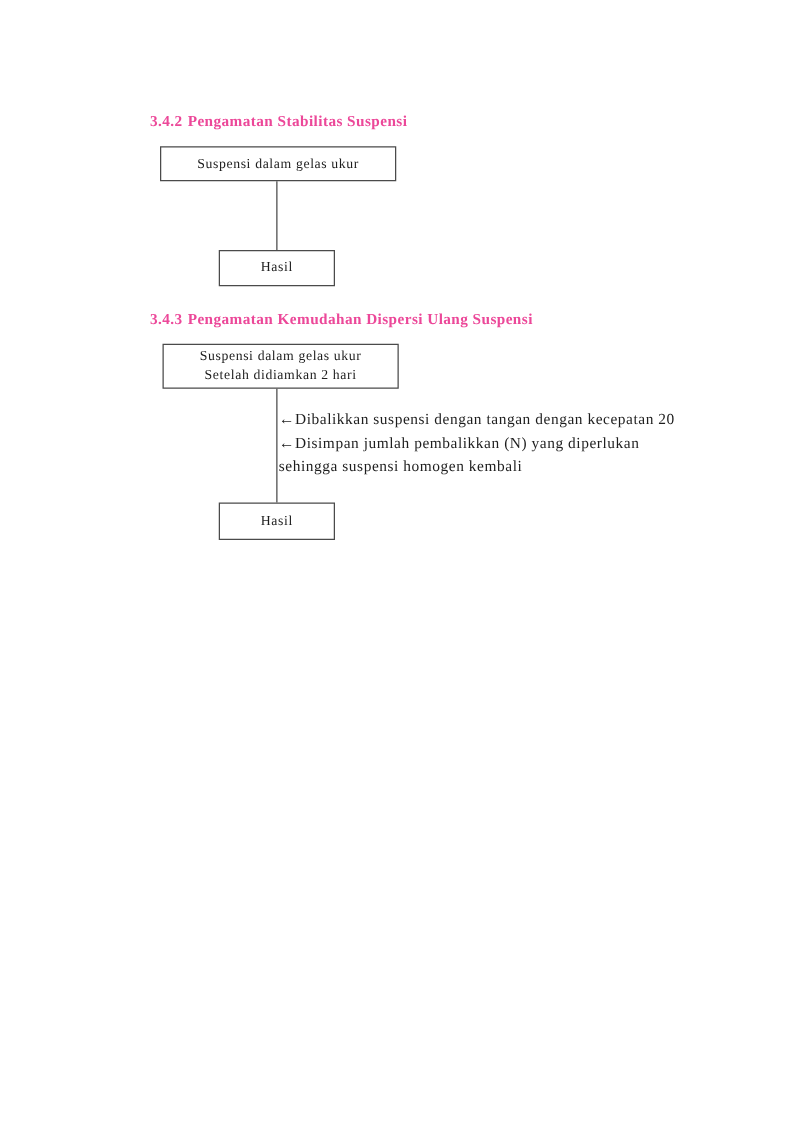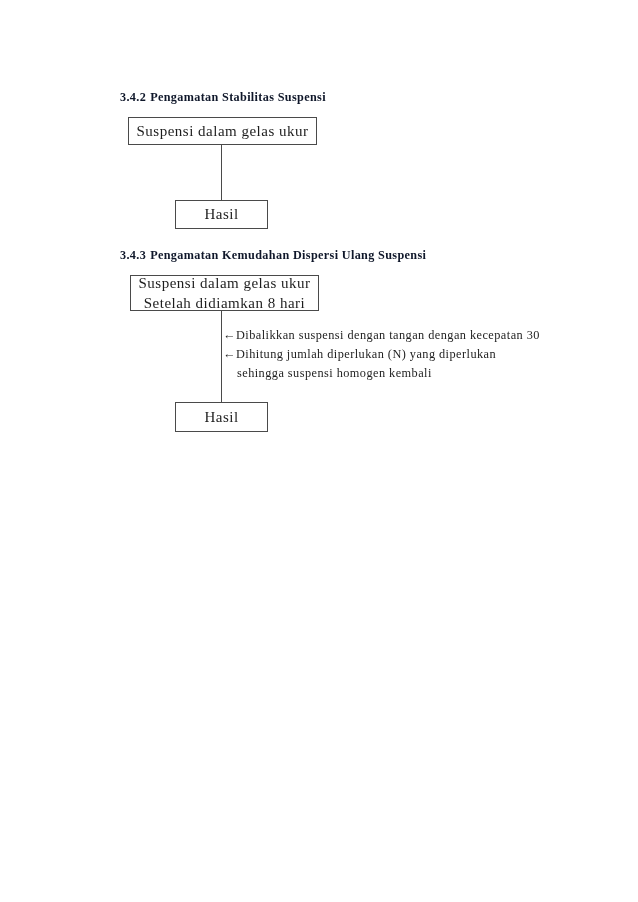--- a/index.html
+++ b/index.html
@@ -22,35 +22,35 @@
     background: #ffffff;
   }
 
   
   .heading {
     position: absolute;
     font-weight: bold;
     font-size: 12.2px;
     letter-spacing: 0.35px;
     white-space: nowrap;
-    color: #0f172a;
+    color: #ec4899;
   }
   .heading .num { margin-right: 4px; }
 
   
   .box {
     position: absolute;
     border: 1px solid #4a4a4a;
     background: #ffffff;
     box-sizing: border-box;
     display: flex;
     flex-direction: column;
     align-items: center;
     justify-content: center;
-    font-size: 15px;
+    font-size: 11px;
     letter-spacing: 0.5px;
     line-height: 1.35;
     color: #1d1d1d;
     text-align: center;
   }
   .box .line { display: block; white-space: nowrap; }
 
   
   .connector {
     position: absolute;
@@ -73,21 +73,20 @@
   }
   .ann-row .arrow {
     display: inline-block;
     width: 13px;
     font-size: 12.5px;
   }
   .ann-row.cont {
     padding-left: 20px;
   }
   .ann-row.cont-tight {
-    padding-left: 14px;
   }
 </style>
 </head>
 <body>
 
 <div class="page">
 
   <div class="heading" style="left:120px; top:90px;">
     <span class="num">3.4.2</span><span>Pengamatan Stabilitas Suspensi</span>
   </div>
@@ -102,31 +101,31 @@
   <div class="box" style="left:175px; top:200px; width:93px; height:29px;">
     <span class="line">Hasil</span>
   </div>
 
   <div class="heading" style="left:120px; top:248px;">
     <span class="num">3.4.3</span><span>Pengamatan Kemudahan Dispersi Ulang Suspensi</span>
   </div>
 
   <div class="box" style="left:130px; top:275px; width:189px; height:36px;">
     <span class="line">Suspensi dalam gelas ukur</span>
-    <span class="line">Setelah didiamkan 8 hari</span>
+    <span class="line">Setelah didiamkan 2 hari</span>
   </div>
 
   <div class="connector" style="left:221px; top:311px; height:92px;"></div>
 
   <div class="annotations" style="left:223px; top:326px;">
     <span class="ann-row">
-      <span class="arrow">←</span><span>Dibalikkan suspensi dengan tangan dengan kecepatan 30</span>
+      <span class="arrow">←</span><span>Dibalikkan suspensi dengan tangan dengan kecepatan 20</span>
     </span>
     <span class="ann-row">
-      <span class="arrow">←</span><span>Dihitung jumlah diperlukan (N) yang diperlukan</span>
+      <span class="arrow">←</span><span>Disimpan jumlah pembalikkan (N) yang diperlukan</span>
     </span>
     <span class="ann-row cont-tight">
       <span>sehingga suspensi homogen kembali</span>
     </span>
   </div>
 
   <div class="box" style="left:175px; top:402px; width:93px; height:30px;">
     <span class="line">Hasil</span>
   </div>
 

